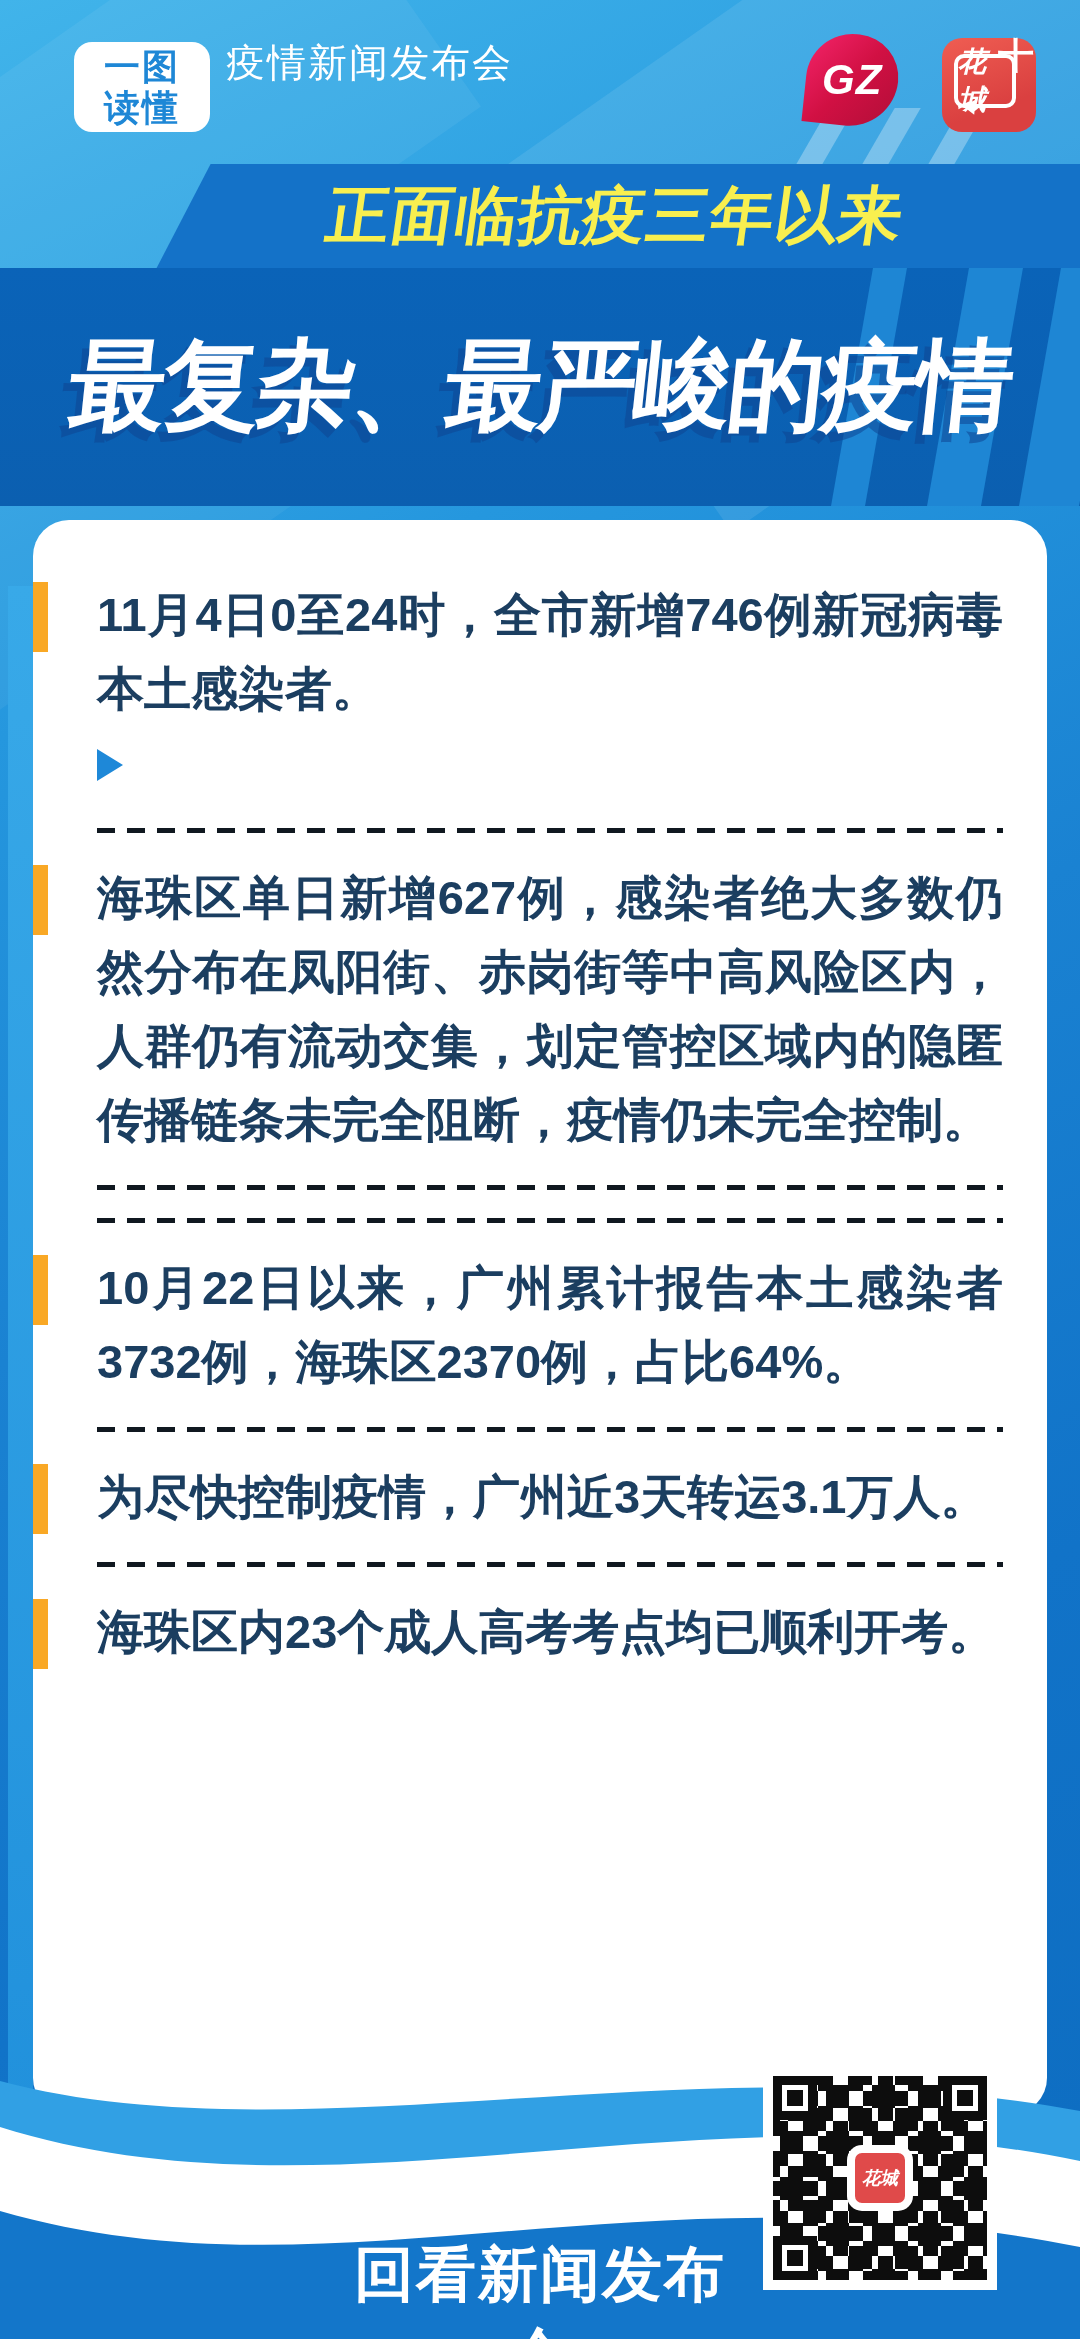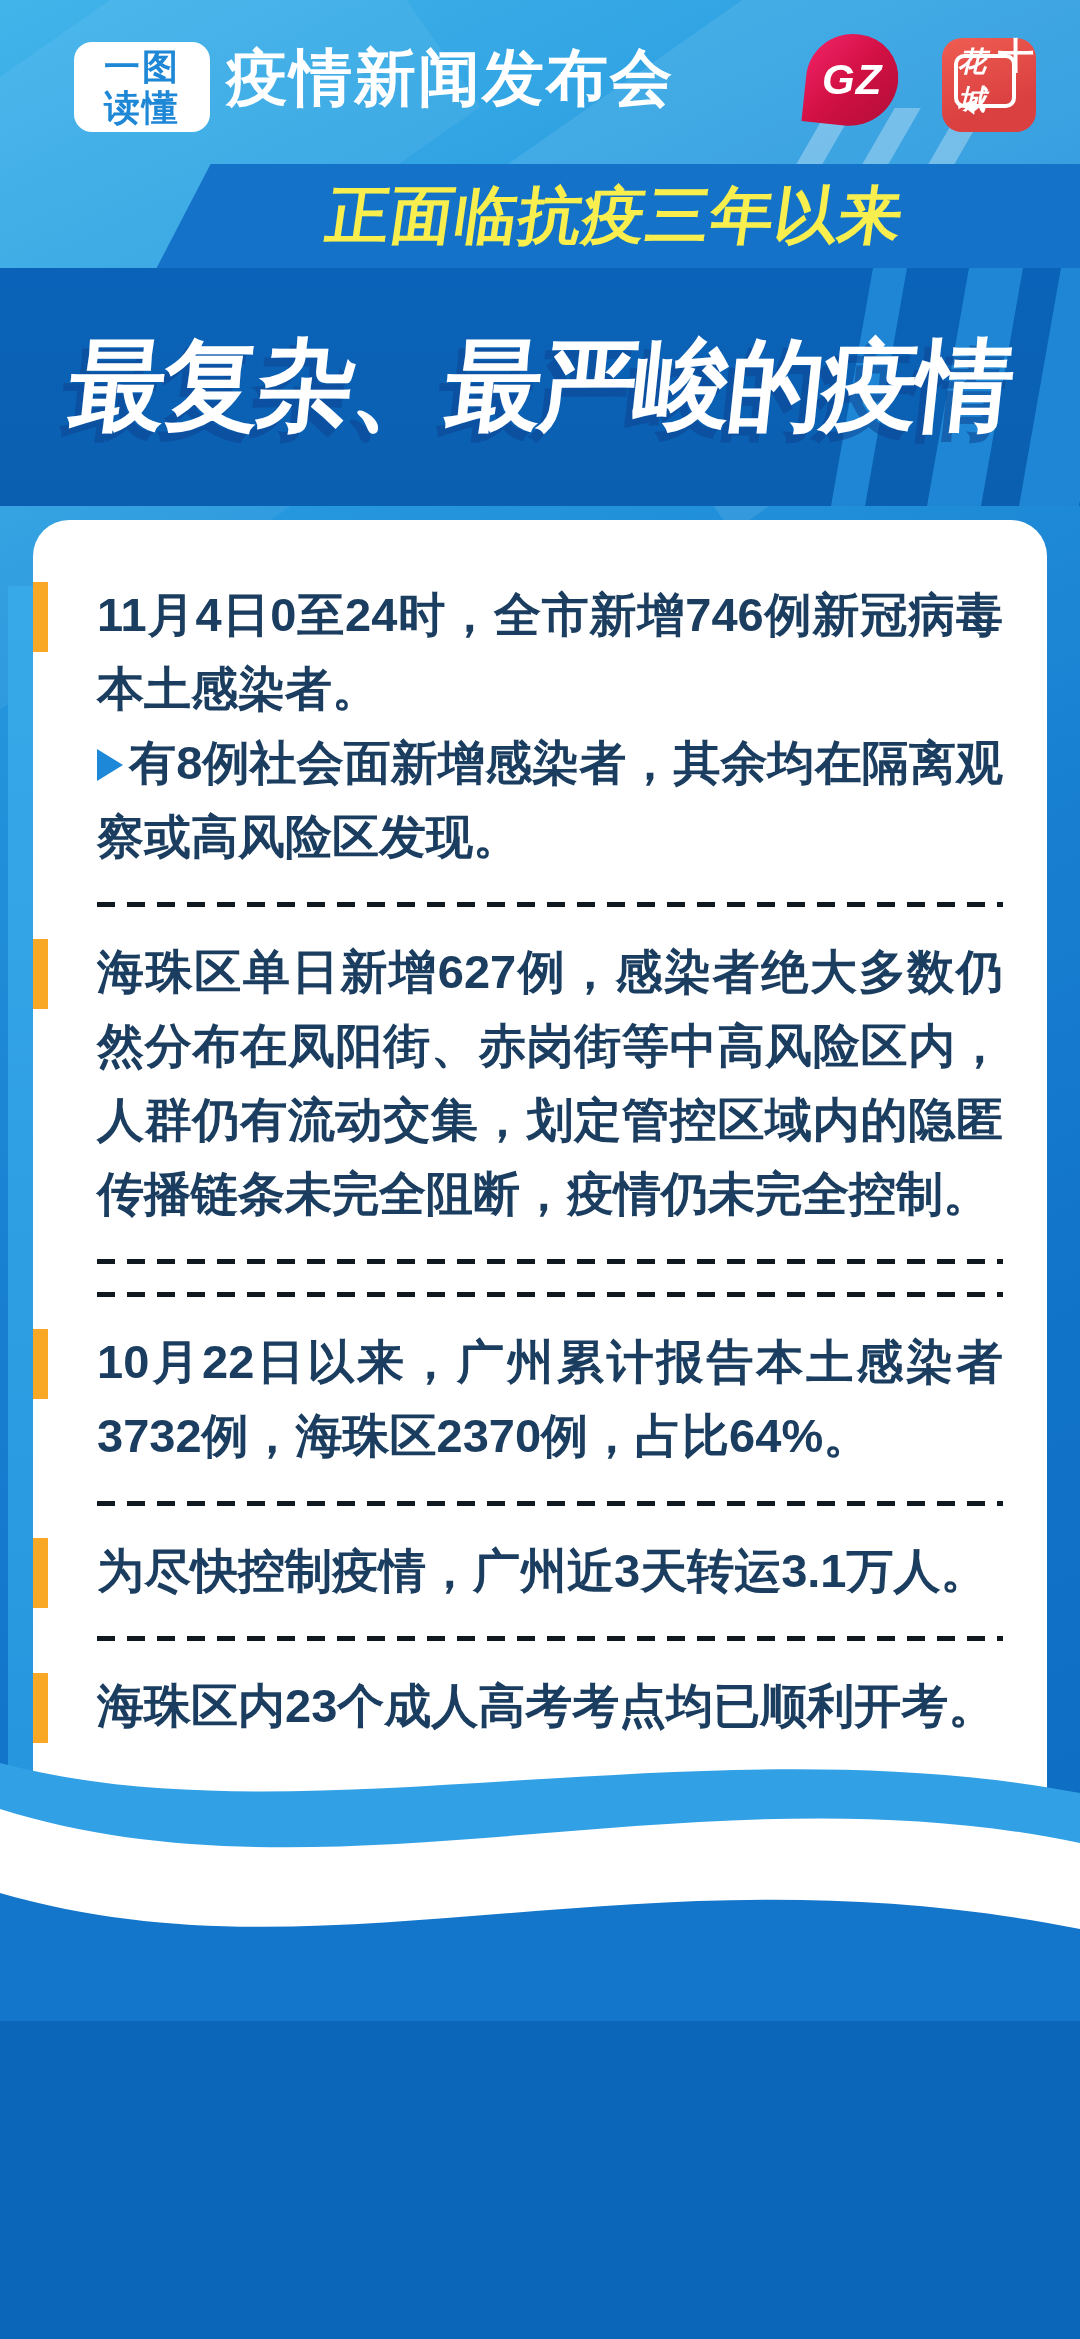--- a/index.html
+++ b/index.html
@@ -1,34 +1,34 @@
 <!DOCTYPE html>
 <html><head>
 <meta charset="utf-8">
 <style>
   html,body{margin:0;padding:0;background:#0b65b8;}
   .poster{
-    position:relative;width:1080px;height:2021px;overflow:hidden;
+    position:relative;width:1080px;height:2339px;overflow:hidden;
     font-family:"Liberation Sans","DejaVu Sans",sans-serif;
     background:linear-gradient(155deg,#41b4ea 0%,#2597de 26%,#1a82d2 48%,#1173c8 72%,#0d6cc0 100%);
   }
   
   .streak{position:absolute;background:rgba(255,255,255,.09);transform:rotate(-35deg);}
   .streak.s1{top:-140px;left:520px;width:980px;height:430px;}
   .streak.s2{top:40px;left:-260px;width:720px;height:300px;background:rgba(255,255,255,.06);}
   .streak.s3{top:330px;left:-180px;width:620px;height:260px;background:rgba(255,255,255,.05);}
   .topslash{position:absolute;top:108px;width:26px;height:58px;background:rgba(255,255,255,.30);transform:skewX(-30deg);}
   .topslash.t1{left:812px;} .topslash.t2{left:878px;} .topslash.t3{left:944px;}
 
   
   .badge{position:absolute;left:74px;top:42px;width:136px;height:90px;background:#fff;border-radius:18px;
     display:flex;flex-direction:column;align-items:center;justify-content:center;
     color:#1e87d6;font-weight:900;font-size:36px;line-height:41px;letter-spacing:2px;}
   .header-text{position:absolute;left:226px;top:36px;color:#fff;}
-  .header-title{font-size:62px;font-weight:700;letter-spacing:2px;}
+  .header-title{font-size:39px;font-weight:400;letter-spacing:2px;}
   .header-date{font-size:45px;font-weight:800;margin-top:6px;letter-spacing:1px;}
 
   .gz-logo{position:absolute;left:806px;top:34px;width:92px;height:92px;
     background:linear-gradient(130deg,#f4246a 0%,#d11043 50%,#b10e38 100%);
     border-radius:52% 48% 55% 0;transform:rotate(6deg);
     display:flex;align-items:center;justify-content:center;}
   .gz-logo span{color:#fff;font-weight:900;font-style:italic;font-size:42px;letter-spacing:1px;transform:rotate(-6deg);}
   .hc-logo{position:absolute;left:942px;top:38px;width:94px;height:94px;border-radius:20px;
     background:linear-gradient(160deg,#ef5d52 0%,#da4040 70%);}
   .hc-bubble{position:absolute;left:12px;top:16px;right:20px;bottom:24px;border:4px solid #fff;border-radius:10px;
@@ -130,21 +130,21 @@
     <span>最复杂、最严峻的疫情</span>
   </div>
 
   <div class="ribbon"></div>
 
   <div class="card">
 
     <div class="section">
       <div class="marker"></div>
       <p>11月4日0至24时，全市新增746例新冠病毒本土感染者。</p>
-      <p><span class="play-icon"></span><span>有8例社会面新增感染者，其余均在隔离观察或高风险区发现。</span></p>
+      <p><span class="play-icon"></span></p>
     </div>
     <div class="sep"></div>
 
     <div class="section">
       <div class="marker"></div>
       <p>海珠区单日新增627例，感染者绝大多数仍然分布在凤阳街、赤岗街等中高风险区内，人群仍有流动交集，划定管控区域内的隐匿传播链条未完全阻断，疫情仍未完全控制。</p>
     </div>
     <div class="sep"></div>
 
     <div class="sep"></div>

